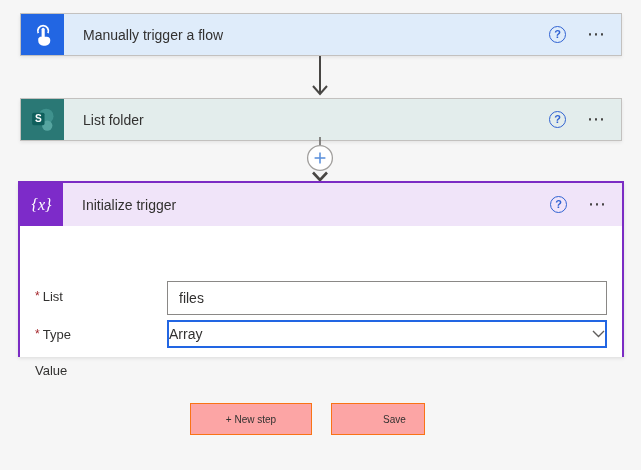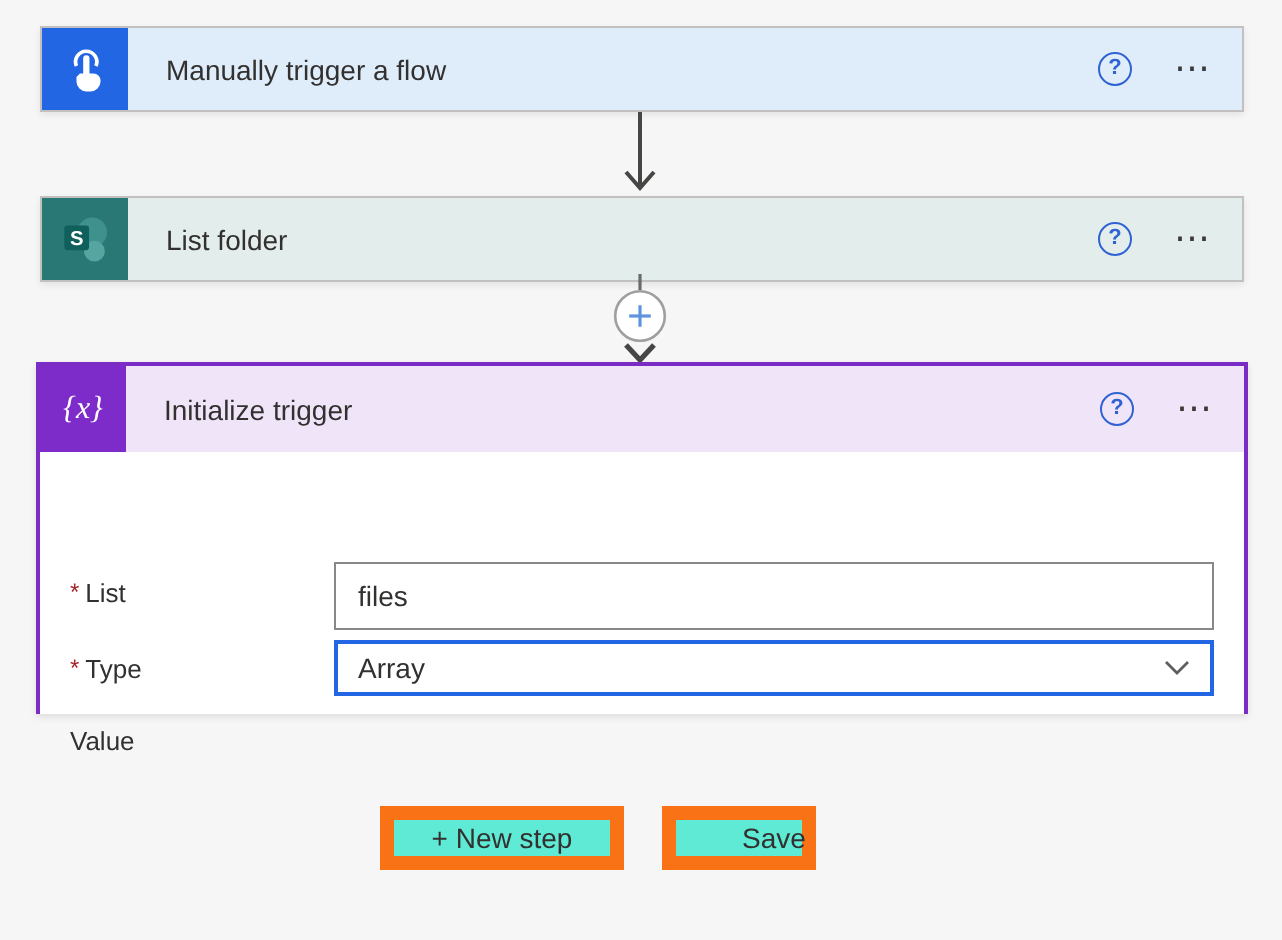--- a/index.html
+++ b/index.html
@@ -70,36 +70,36 @@
     position: absolute; left: 147px; width: 440px; height: 34px;
     border: 1px solid #8a8886; background: #fff;
     font-family: "Liberation Sans", sans-serif; font-size: 14px; color: #323130;
     padding: 0 11px; outline: none;
   }
   .text-field::placeholder { color: #666564; opacity: 1; }
   .dropdown {
     position: absolute; left: 147px; width: 440px; height: 28px;
     border: 2px solid #2266e3; background: #fff;
     display: flex; align-items: center; justify-content: space-between;
-    padding: 0 10px; font-size: 14px; color: #323130; cursor: pointer;
+    padding: 0 0; font-size: 14px; color: #323130; cursor: pointer;
   }
 
   
   .connector { position: absolute; pointer-events: none; }
   .insert-btn-hit { position: absolute; left: 306px; top: 145px; width: 28px; height: 28px; cursor: pointer; }
 
   
   .footer-btn {
     position: absolute; top: 403px; height: 32px;
-    background: #5eead4; border: 7px solid #f97316;
-    font-family: "Liberation Sans", sans-serif; font-size: 14px; color: #323130;
+    background: #fca5a5; border: 1px solid #f97316;
+    font-family: "Liberation Sans", sans-serif; font-size: 10px; color: #323130;
     cursor: pointer;
   }
   #btn-newstep { left: 190px; width: 122px; }
-  #btn-save { left: 331px; width: 77px; padding-left: 33px; }
+  #btn-save { left: 331px; width: 94px; padding-left: 33px; }
 </style>
 </head>
 <body>
 
 <div class="stage">
 
   <div class="card" id="card-trigger">
     <div class="card-icon">
       <svg width="26" height="26" viewBox="0 0 24 24">
         <path d="M 7.6 10.2 A 4.9 4.9 0 1 1 16.6 10.2" fill="none" stroke="#fff" stroke-width="1.7"></path>

